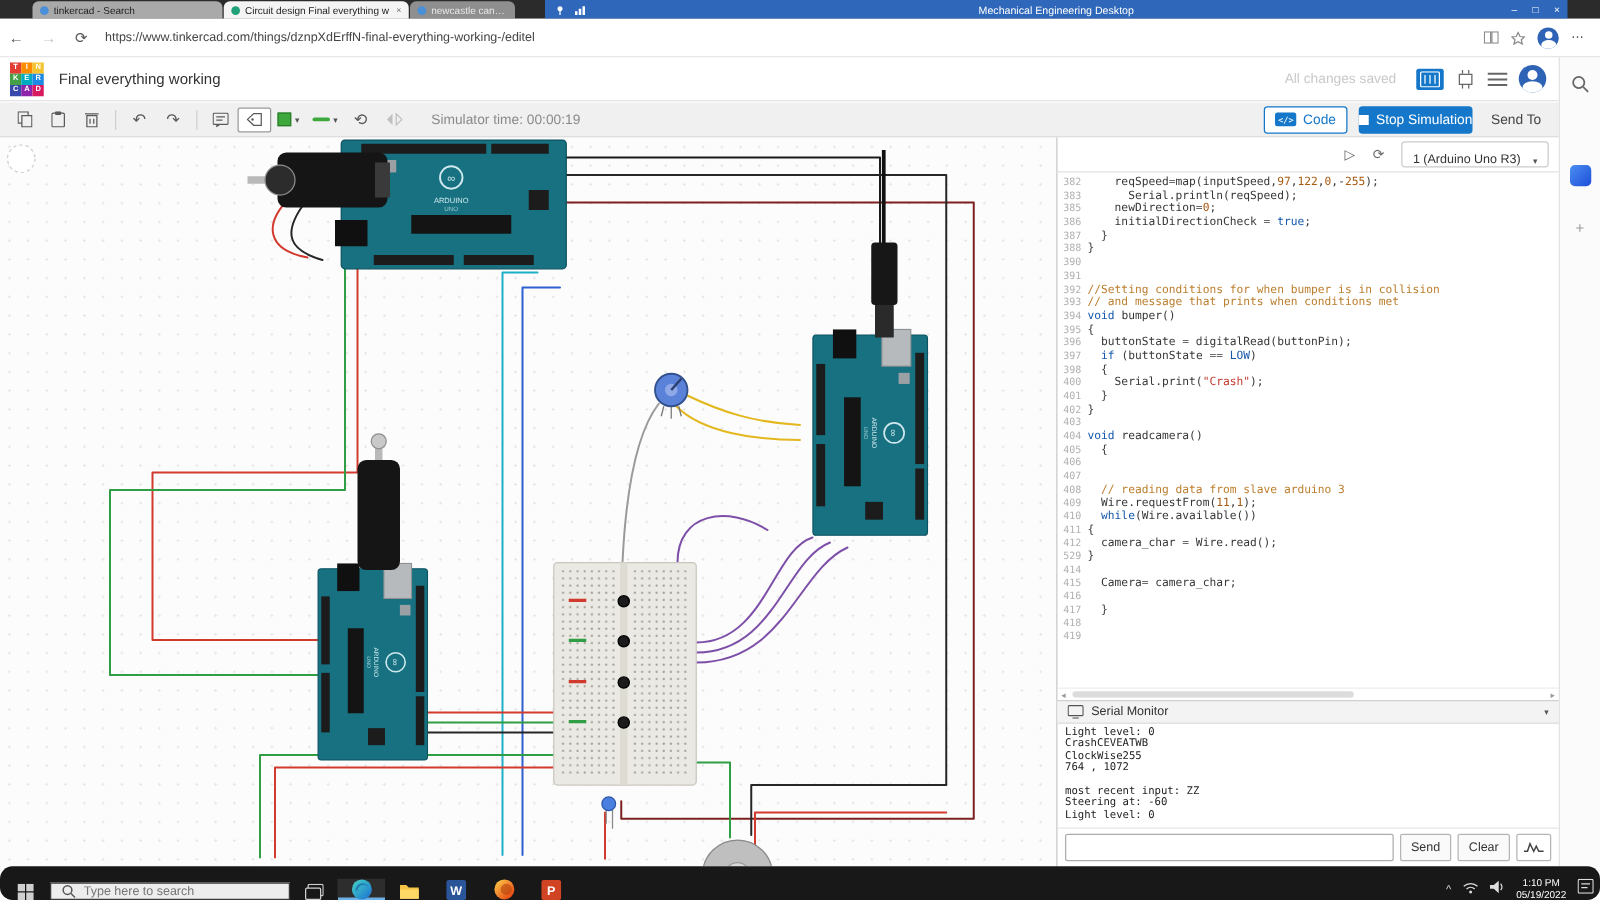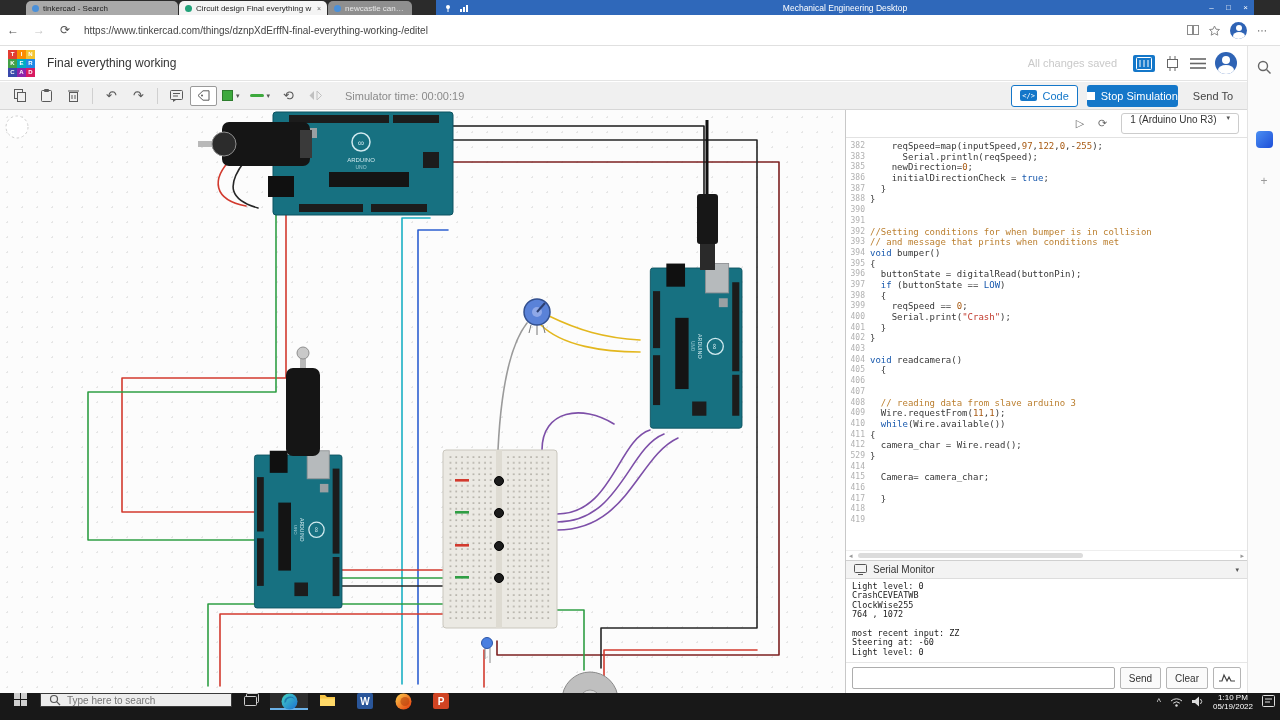--- a/index.html
+++ b/index.html
@@ -73,21 +73,21 @@
 .btn-send{font-size:11px;color:#444;background:none;border:none;height:22px;padding:0 6px;}
 
 
 .canvas{position:absolute;top:110px;left:0;width:845px;height:583px;background:#fcfcfc;background-image:radial-gradient(#e6e6e6 1px,transparent 1px);background-size:15px 15px;}
 .canvas svg{display:block;}
 
 
 .codepanel{position:absolute;top:110px;left:845px;width:402px;height:583px;background:#fff;border-left:1px solid #c8c8c8;display:flex;flex-direction:column;}
 .codebar{flex:0 0 28px;border-bottom:1px solid #e2e2e2;display:flex;align-items:center;justify-content:flex-end;gap:14px;padding:0 8px;}
 .cp-ic{color:#666;font-size:11px;}
-.board-dd{display:flex;align-items:flex-start;gap:10px;border:1px solid #ccc;border-radius:3px;height:21px;padding:0 8px;font-size:10px;color:#333;background:#fff;}
+.board-dd{display:flex;align-items:flex-end;gap:10px;border:1px solid #ccc;border-radius:3px;height:21px;padding:0 8px;font-size:10px;color:#333;background:#fff;}
 .codearea{flex:0 0 412px;overflow:hidden;padding-top:3px;font-family:"DejaVu Sans Mono",monospace;}
 .cl{display:flex;line-height:10.7px;height:10.7px;}
 .ln{flex:0 0 24px;text-align:right;padding-right:5px;color:#b0b0b0;font-size:8px;}
 .lt{white-space:pre;font-size:9px;}
 .c-k{color:#1758ad;}.c-c{color:#bb7f2f;}.c-s{color:#c23b2e;}.c-n{color:#a85a12;}.c-d{color:#383838;}
 .hscroll{flex:0 0 10px;border-top:1px solid #eee;position:relative;color:#999;font-size:7px;display:flex;align-items:center;justify-content:space-between;padding:0 3px;}
 .hthumb{position:absolute;left:12px;top:2px;width:225px;height:5px;background:#dcdcdc;border-radius:3px;}
 .serialbar{flex:0 0 19px;background:#f3f3f3;border-top:1px solid #d0d0d0;border-bottom:1px solid #ddd;display:flex;align-items:center;gap:6px;padding:0 8px;font-size:10px;color:#333;}
 .serialbar .caret{margin-left:auto;}
 .serialout{flex:0 0 83px;padding:3px 6px;font-family:"DejaVu Sans Mono",monospace;font-size:8.5px;line-height:9.4px;color:#222;white-space:pre;}
@@ -96,21 +96,21 @@
 .btn-sm{height:22px;padding:0 8px;background:#fafafa;border:1px solid #b5b5b5;border-radius:2px;font-size:10px;color:#333;}
 .btn-graph{width:28px;height:22px;background:#fff;border:1px solid #b5b5b5;border-radius:2px;display:flex;align-items:center;justify-content:center;}
 
 
 .sidebar{position:absolute;top:46px;right:0;width:33px;height:647px;background:#fbfbfb;border-left:1px solid #e3e3e3;display:flex;flex-direction:column;align-items:center;}
 .sb-ic{margin-top:14px;color:#666;}
 .sb-blue{margin-top:52px;width:17px;height:17px;border-radius:4px;background:linear-gradient(135deg,#4b8ff2,#1d4ed8);}
 .sb-plus{margin-top:26px;color:#9a9a9a;font-size:12px;}
 
 
-.taskbar{position:absolute;top:693px;left:0;width:1280px;height:27px;background:#181818;display:flex;align-items:flex-start;color:#eee;}
+.taskbar{position:absolute;top:693px;left:0;width:1280px;height:27px;background:#181818;display:flex;align-items:flex-end;color:#eee;border-radius:10px;}
 .tb-start{width:40px;display:flex;align-items:center;justify-content:center;}
 .tb-search{width:192px;background:#ededed;display:flex;align-items:center;gap:6px;padding-left:8px;border:1px solid #3a3a3a;}
 .tb-search input{border:none;background:transparent;font-size:10px;color:#444;width:140px;outline:none;font-family:"Liberation Sans",sans-serif;}
 .tb-ic{width:38px;display:flex;align-items:center;justify-content:center;position:relative;}
 .tb-ic.active{background:#2d2d2d;box-shadow:inset 0 -2px 0 #6cb2e8;}
 .tb-tray{margin-left:auto;display:flex;align-items:center;gap:9px;padding-right:5px;}
 .chev{color:#ddd;font-size:9px;}
 .clock{text-align:center;font-size:8px;line-height:9px;color:#fff;}
 </style>
 </head>
@@ -465,24 +465,20 @@
       </div>
       <div class="cl">
         <span class="ln">397</span>
         <span class="lt"><span class="c-d">  </span><span class="c-k">if</span><span class="c-d"> (buttonState == </span><span class="c-k">LOW</span><span class="c-d">)</span></span>
       </div>
       <div class="cl">
         <span class="ln">398</span>
         <span class="lt"><span class="c-d">  {</span></span>
       </div>
       <div class="cl">
-        <span class="ln">399</span>
-        <span class="lt"><span class="c-d">    reqSpeed == </span><span class="c-n">0</span><span class="c-d">;</span></span>
-      </div>
-      <div class="cl">
         <span class="ln">400</span>
         <span class="lt"><span class="c-d">    Serial.print(</span><span class="c-s">"Crash"</span><span class="c-d">);</span></span>
       </div>
       <div class="cl">
         <span class="ln">401</span>
         <span class="lt"><span class="c-d">  }</span></span>
       </div>
       <div class="cl">
         <span class="ln">402</span>
         <span class="lt"><span class="c-d">}</span></span>

